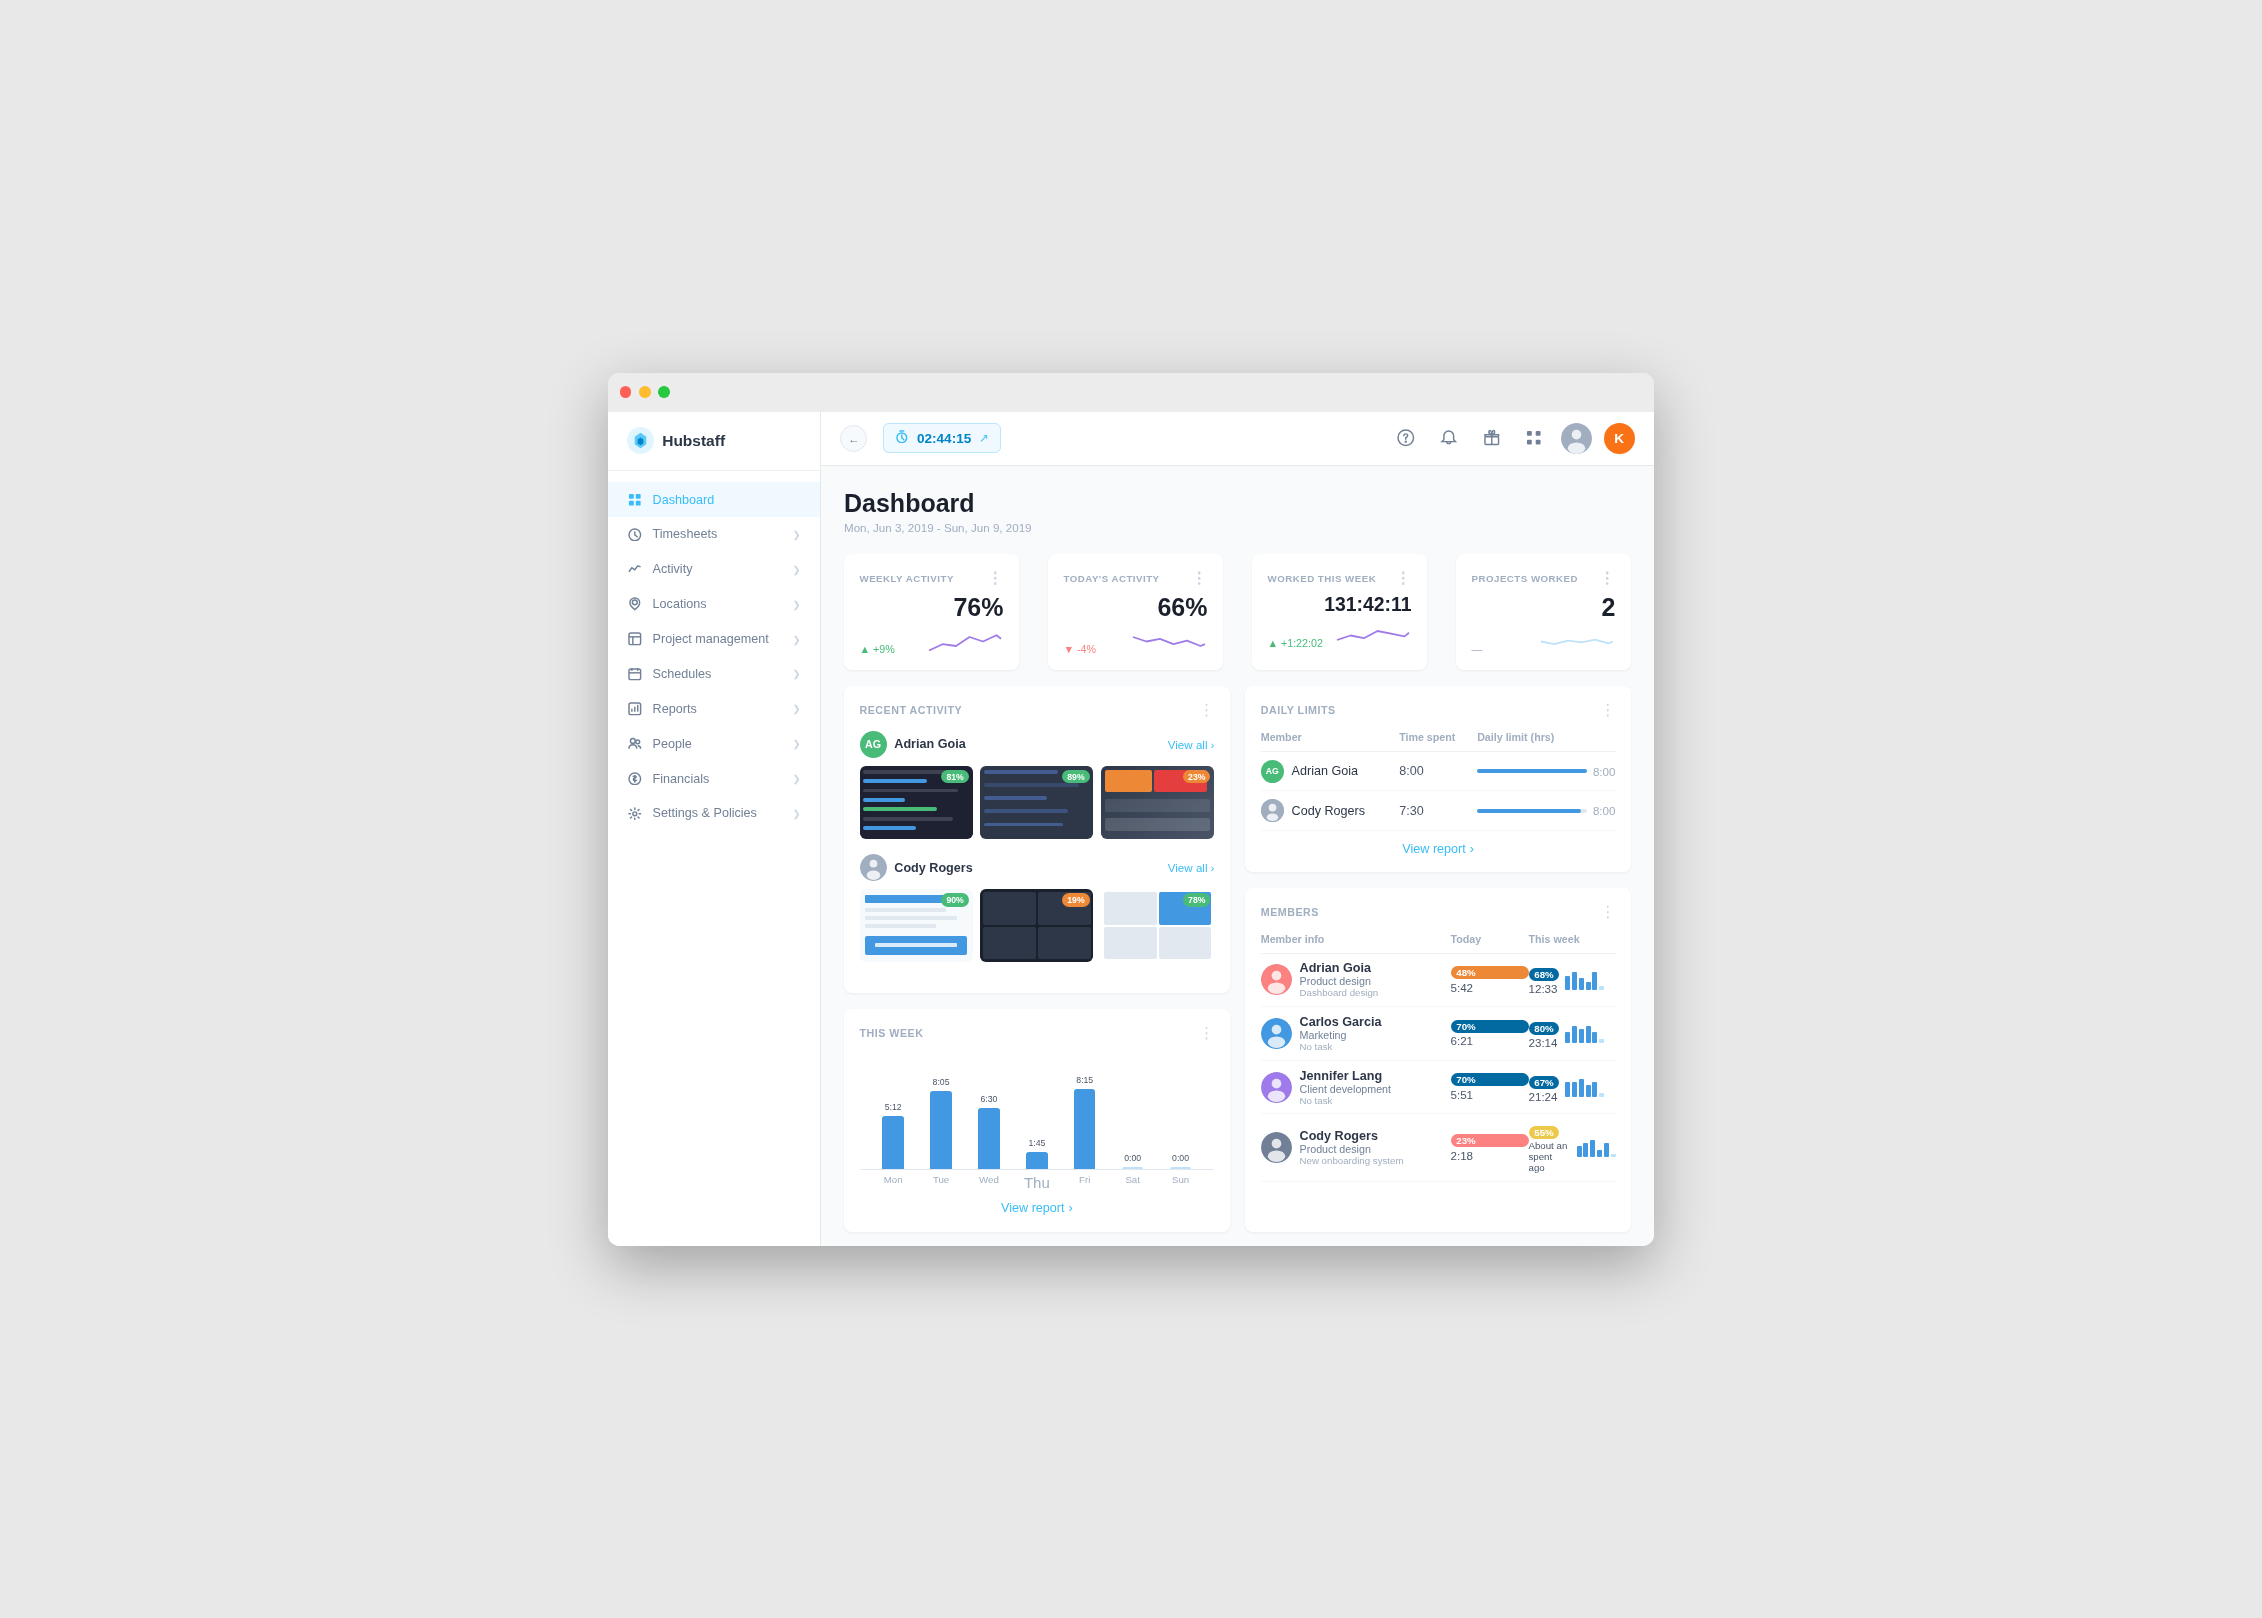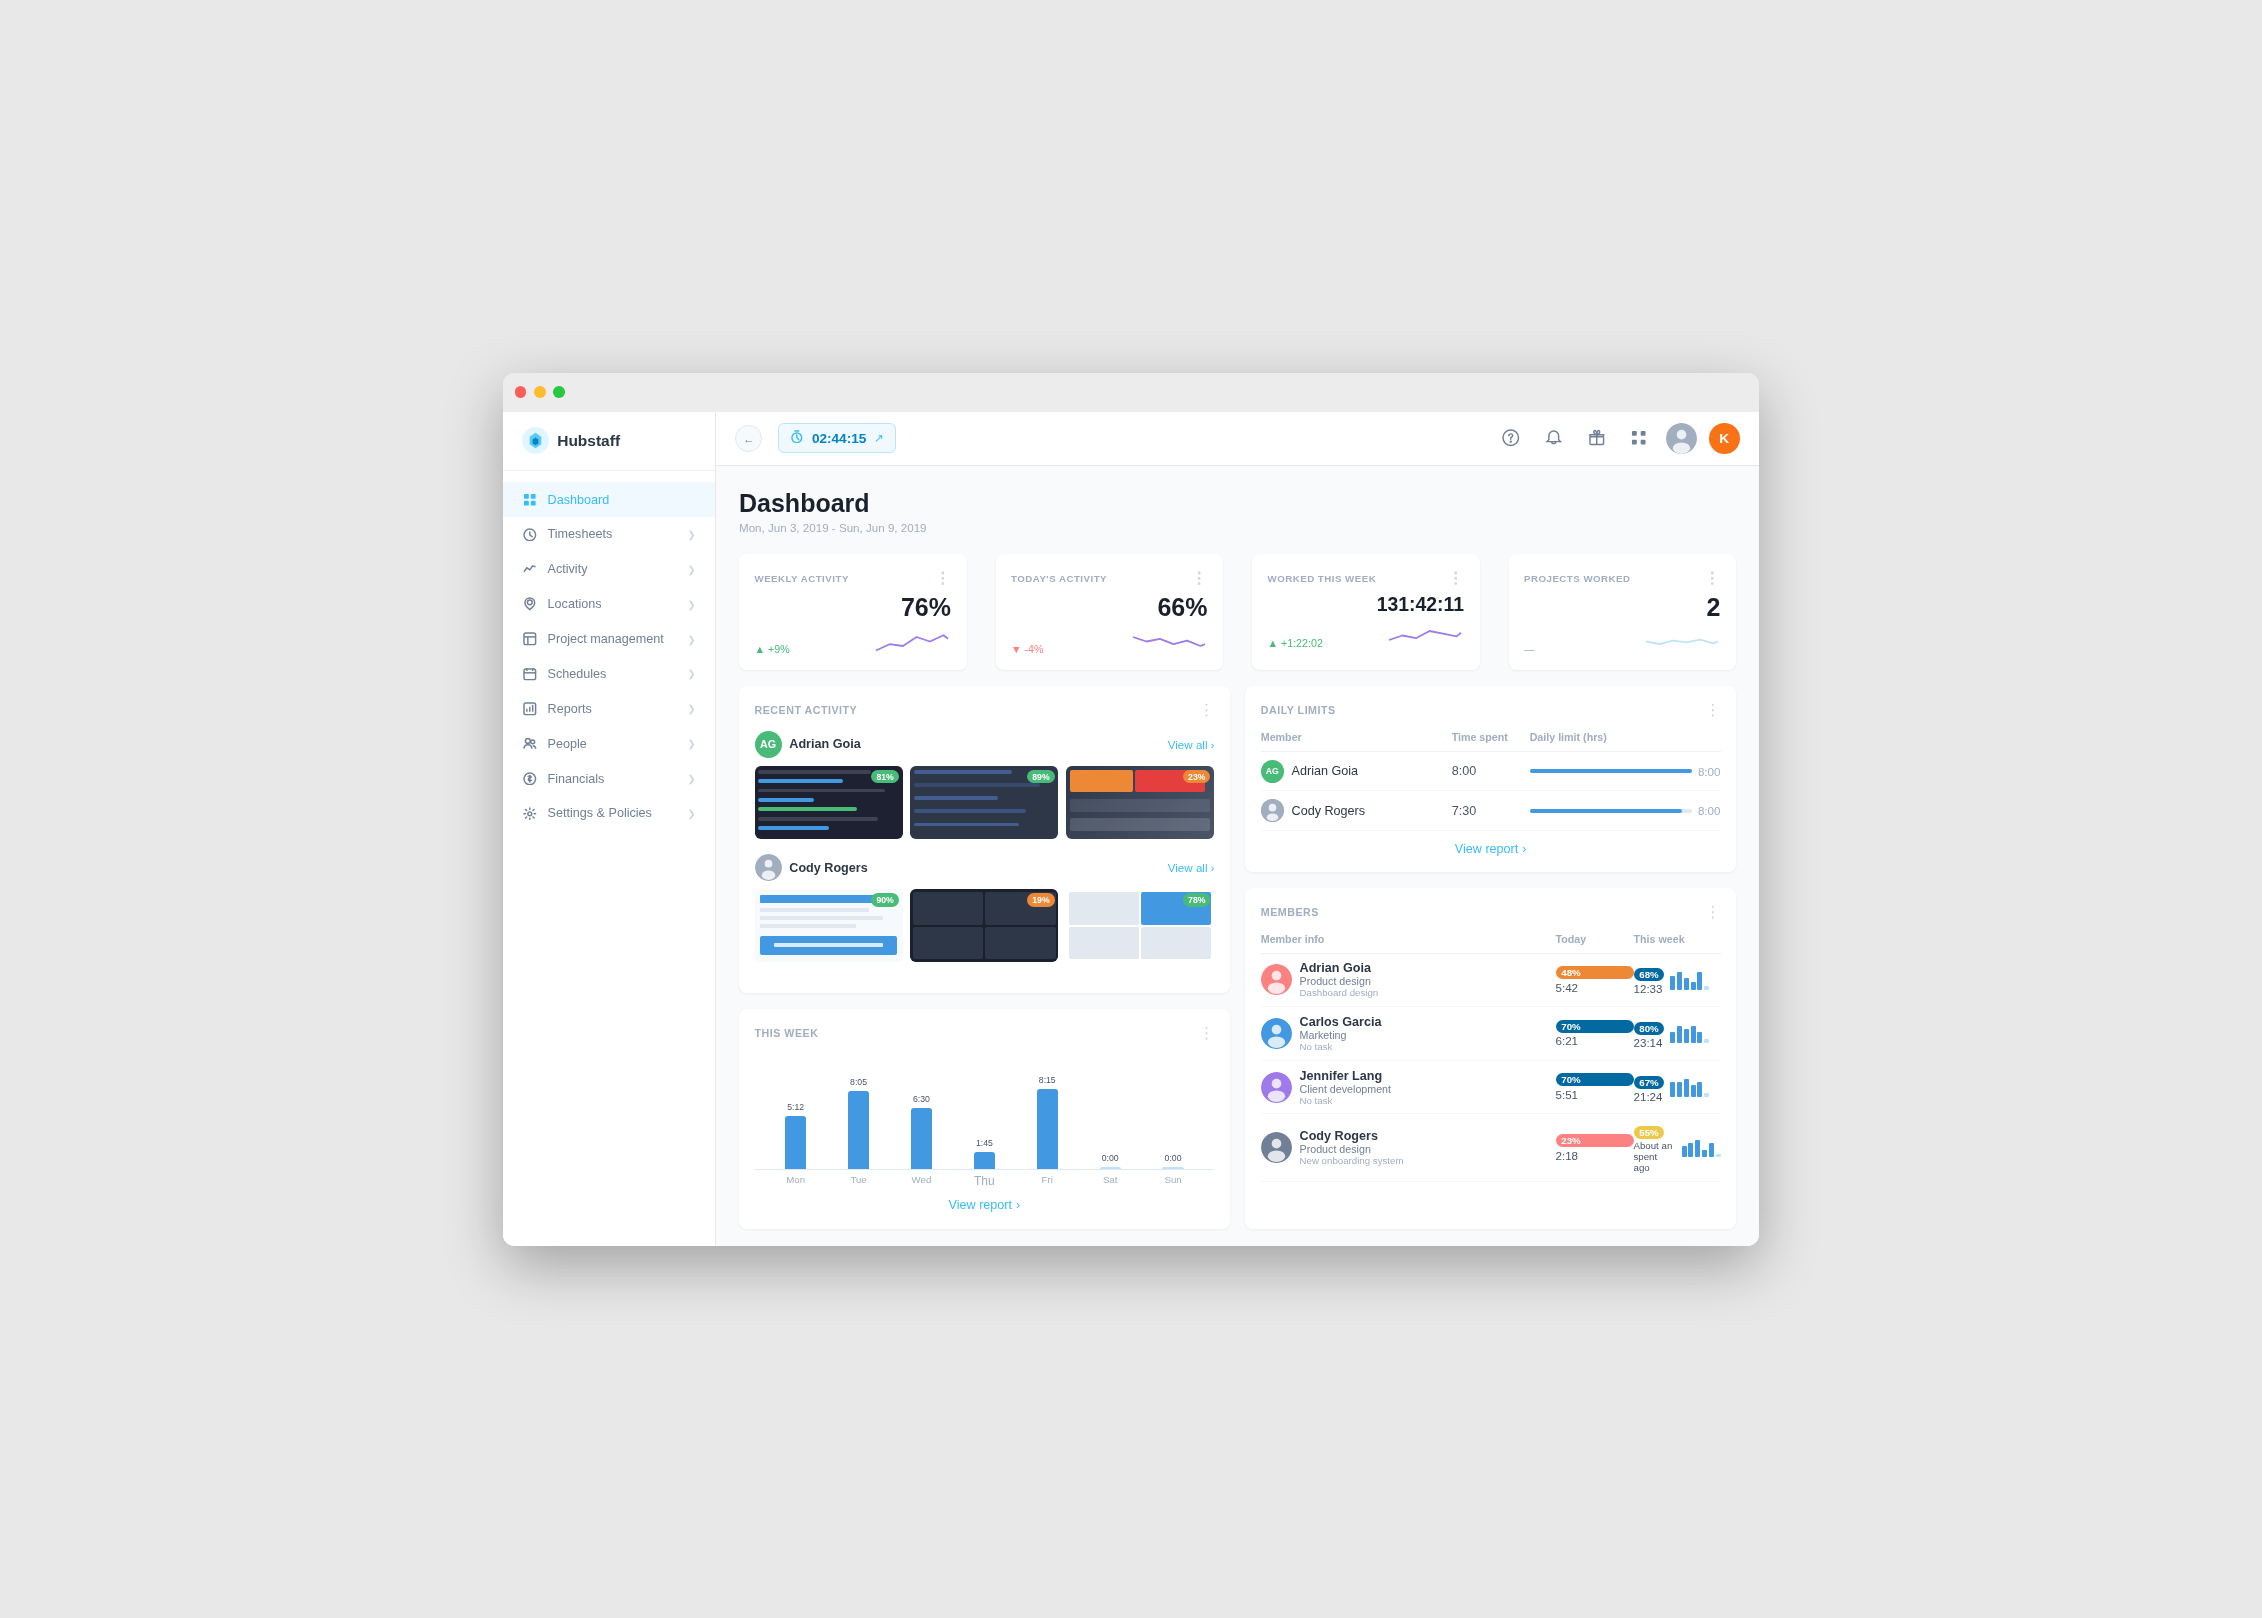--- a/index.html
+++ b/index.html
@@ -1,18 +1,18 @@
 <!DOCTYPE html>
 <html><head>
   <meta charset="utf-8">
   <style>
     * { box-sizing: border-box; margin: 0; padding: 0; }
     body { font-family: -apple-system, BlinkMacSystemFont, 'Segoe UI', sans-serif; background: #e8e8e8; display: flex; justify-content: center; align-items: center; min-height: 100vh; }
     
-    .window { width: 1256px; height: 873px; background: #f5f5f5; border-radius: 11.6px; overflow: hidden; box-shadow: 0 19.4px 58px rgba(0,0,0,0.3); display: flex; flex-direction: column; }
+    .window { width: 1046px; height: 873px; background: #f5f5f5; border-radius: 11.6px; overflow: hidden; box-shadow: 0 19.4px 58px rgba(0,0,0,0.3); display: flex; flex-direction: column; }
     
     
     .titlebar { height: 39px; background: #ececec; display: flex; align-items: center; padding: 0 11.6px; flex-shrink: 0; }
     .traffic-lights { display: flex; gap: 7.8px; }
     .traffic-light { width: 11.6px; height: 11.6px; border-radius: 50%; }
     .tl-red { background: #ff5f57; }
     .tl-yellow { background: #febc2e; }
     .tl-green { background: #28c840; }
     
     
@@ -557,21 +557,21 @@
 
                   <div class="bar-group" style="flex:1;">
                     <span class="bar-time" style="font-size:8.7px;color:#4a5568;">0:00</span>
                     <div class="bar" style="height:1.9px;background:#bee3f8;"></div>
                   </div>
                 </div>
                 <div style="display:flex;padding:3.9px 9.7px 0;gap:0;">
                   <div style="flex:1;text-align:center;font-size:9.7px;color:#a0aec0;">Mon</div>
                   <div style="flex:1;text-align:center;font-size:9.7px;color:#a0aec0;">Tue</div>
                   <div style="flex:1;text-align:center;font-size:9.7px;color:#a0aec0;">Wed</div>
-                  <div style="flex:1;text-align:center;font-size:12px;color:#a0aec0;">Thu</div>
+                  <div style="flex:1;text-align:center;font-size:15px;color:#a0aec0;">Thu</div>
                   <div style="flex:1;text-align:center;font-size:9.7px;color:#a0aec0;">Fri</div>
                   <div style="flex:1;text-align:center;font-size:9.7px;color:#a0aec0;">Sat</div>
                   <div style="flex:1;text-align:center;font-size:9.7px;color:#a0aec0;">Sun</div>
                 </div>
               </div>
               <div class="view-report-link">
                 <a>
                   <span>View report</span> ›
                 </a>
               </div>

